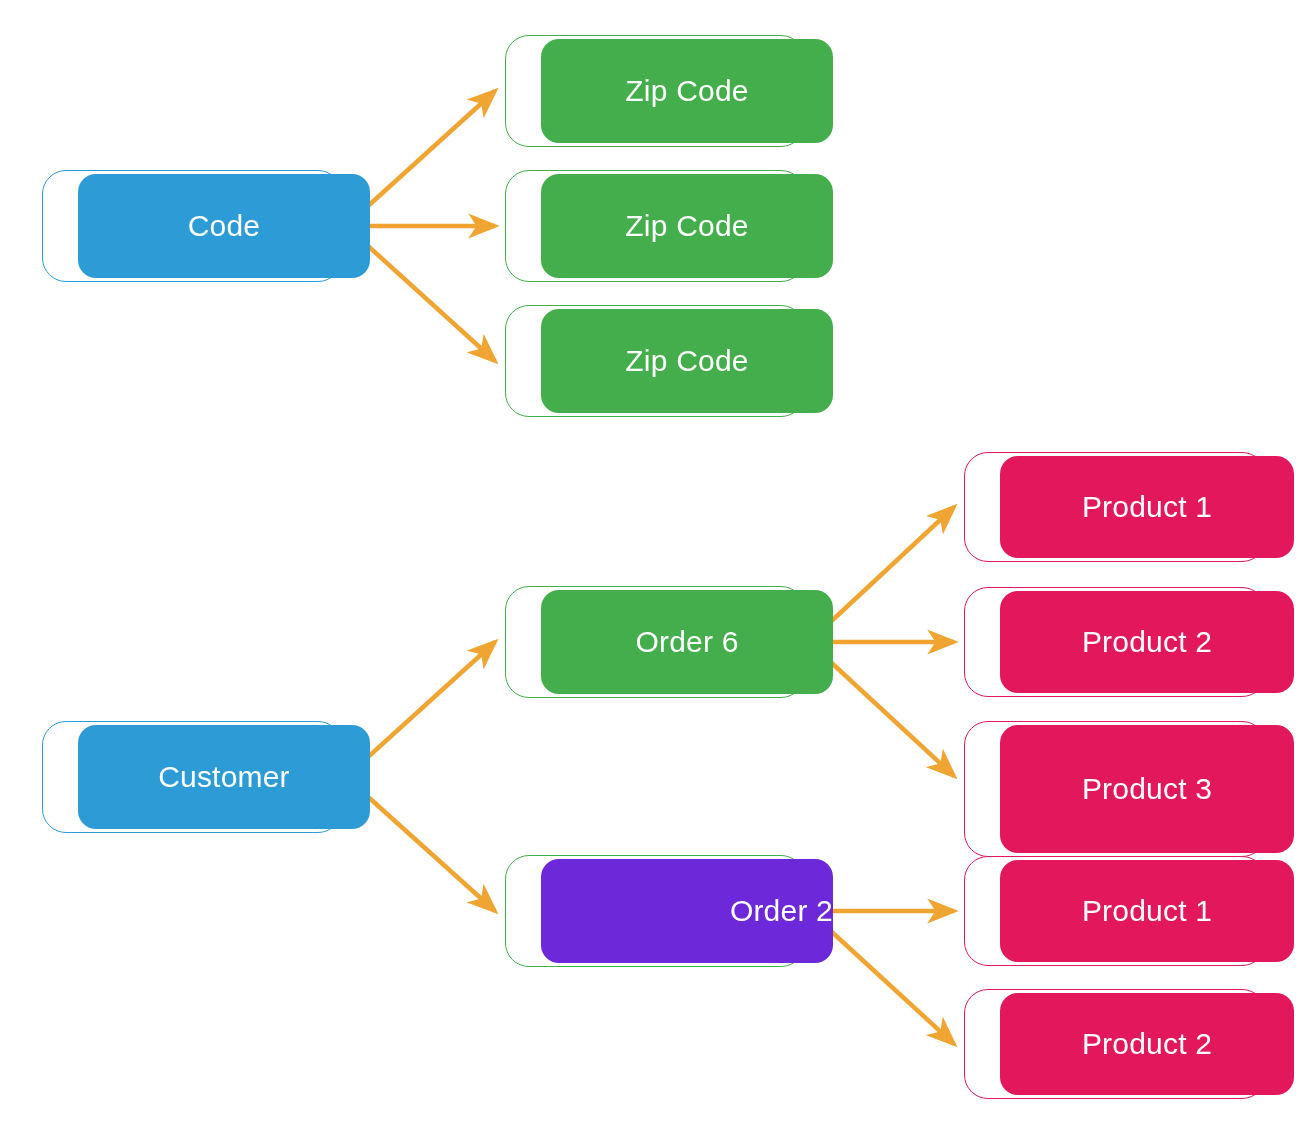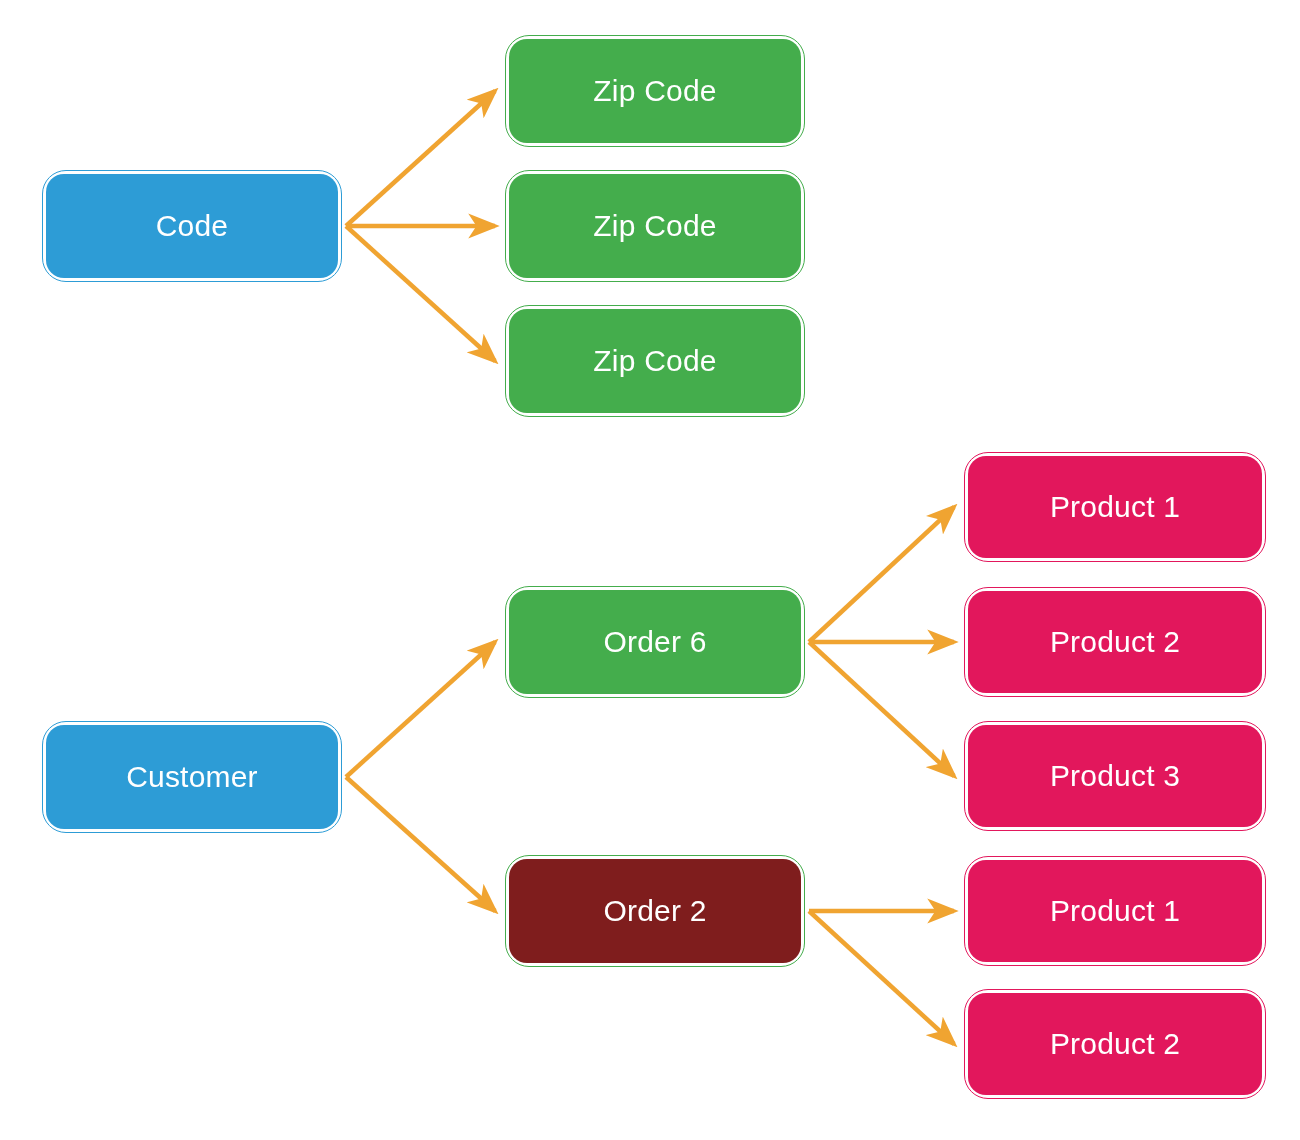--- a/index.html
+++ b/index.html
@@ -32,20 +32,21 @@
     background: #ffffff;
   }
   .node-inner {
     width: 100%;
     height: 100%;
     box-sizing: border-box;
     border-radius: 18px;
     display: flex;
     align-items: center;
     justify-content: center;
+    margin-left: 32px;
   }
   .node-label {
     color: #ffffff;
     font-size: 30px;
     font-weight: 400;
     letter-spacing: 0.2px;
     white-space: nowrap;
   }
 </style>
 </head>
@@ -96,35 +97,35 @@
         <div class="node-inner" style="background: rgb(45, 156, 214);">
           <span class="node-label" style="color: rgb(255, 255, 255);">Customer</span>
         </div>
       </div>
       <div class="node" style="left: 505px; top: 586px; width: 300px; height: 112px; border-color: rgb(68, 173, 76);">
         <div class="node-inner" style="background: rgb(68, 173, 76);">
           <span class="node-label" style="color: rgb(255, 255, 255);">Order 6</span>
         </div>
       </div>
       <div class="node" style="left: 505px; top: 855px; width: 300px; height: 112px; border-color: rgb(68, 173, 76);">
-        <div class="node-inner" style="background: #7f1d1d;">
+        <div class="node-inner" style="background: #6d28d9; justify-content: flex-end;">
           <span class="node-label" style="color: rgb(255, 255, 255);">Order 2</span>
         </div>
       </div>
       <div class="node" style="left: 964px; top: 452px; width: 302px; height: 110px; border-color: rgb(226, 23, 92);">
         <div class="node-inner" style="background: rgb(226, 23, 92);">
           <span class="node-label" style="color: rgb(255, 255, 255);">Product 1</span>
         </div>
       </div>
       <div class="node" style="left: 964px; top: 587px; width: 302px; height: 110px; border-color: rgb(226, 23, 92);">
         <div class="node-inner" style="background: rgb(226, 23, 92);">
           <span class="node-label" style="color: rgb(255, 255, 255);">Product 2</span>
         </div>
       </div>
-      <div class="node" style="left: 964px; top: 721px; width: 302px; height: 110px; border-color: rgb(226, 23, 92);">
+      <div class="node" style="left: 964px; top: 721px; width: 302px; height: 136px; border-color: rgb(226, 23, 92);">
         <div class="node-inner" style="background: rgb(226, 23, 92);">
           <span class="node-label" style="color: rgb(255, 255, 255);">Product 3</span>
         </div>
       </div>
       <div class="node" style="left: 964px; top: 856px; width: 302px; height: 110px; border-color: rgb(226, 23, 92);">
         <div class="node-inner" style="background: rgb(226, 23, 92);">
           <span class="node-label" style="color: rgb(255, 255, 255);">Product 1</span>
         </div>
       </div>
       <div class="node" style="left: 964px; top: 989px; width: 302px; height: 110px; border-color: rgb(226, 23, 92);">

